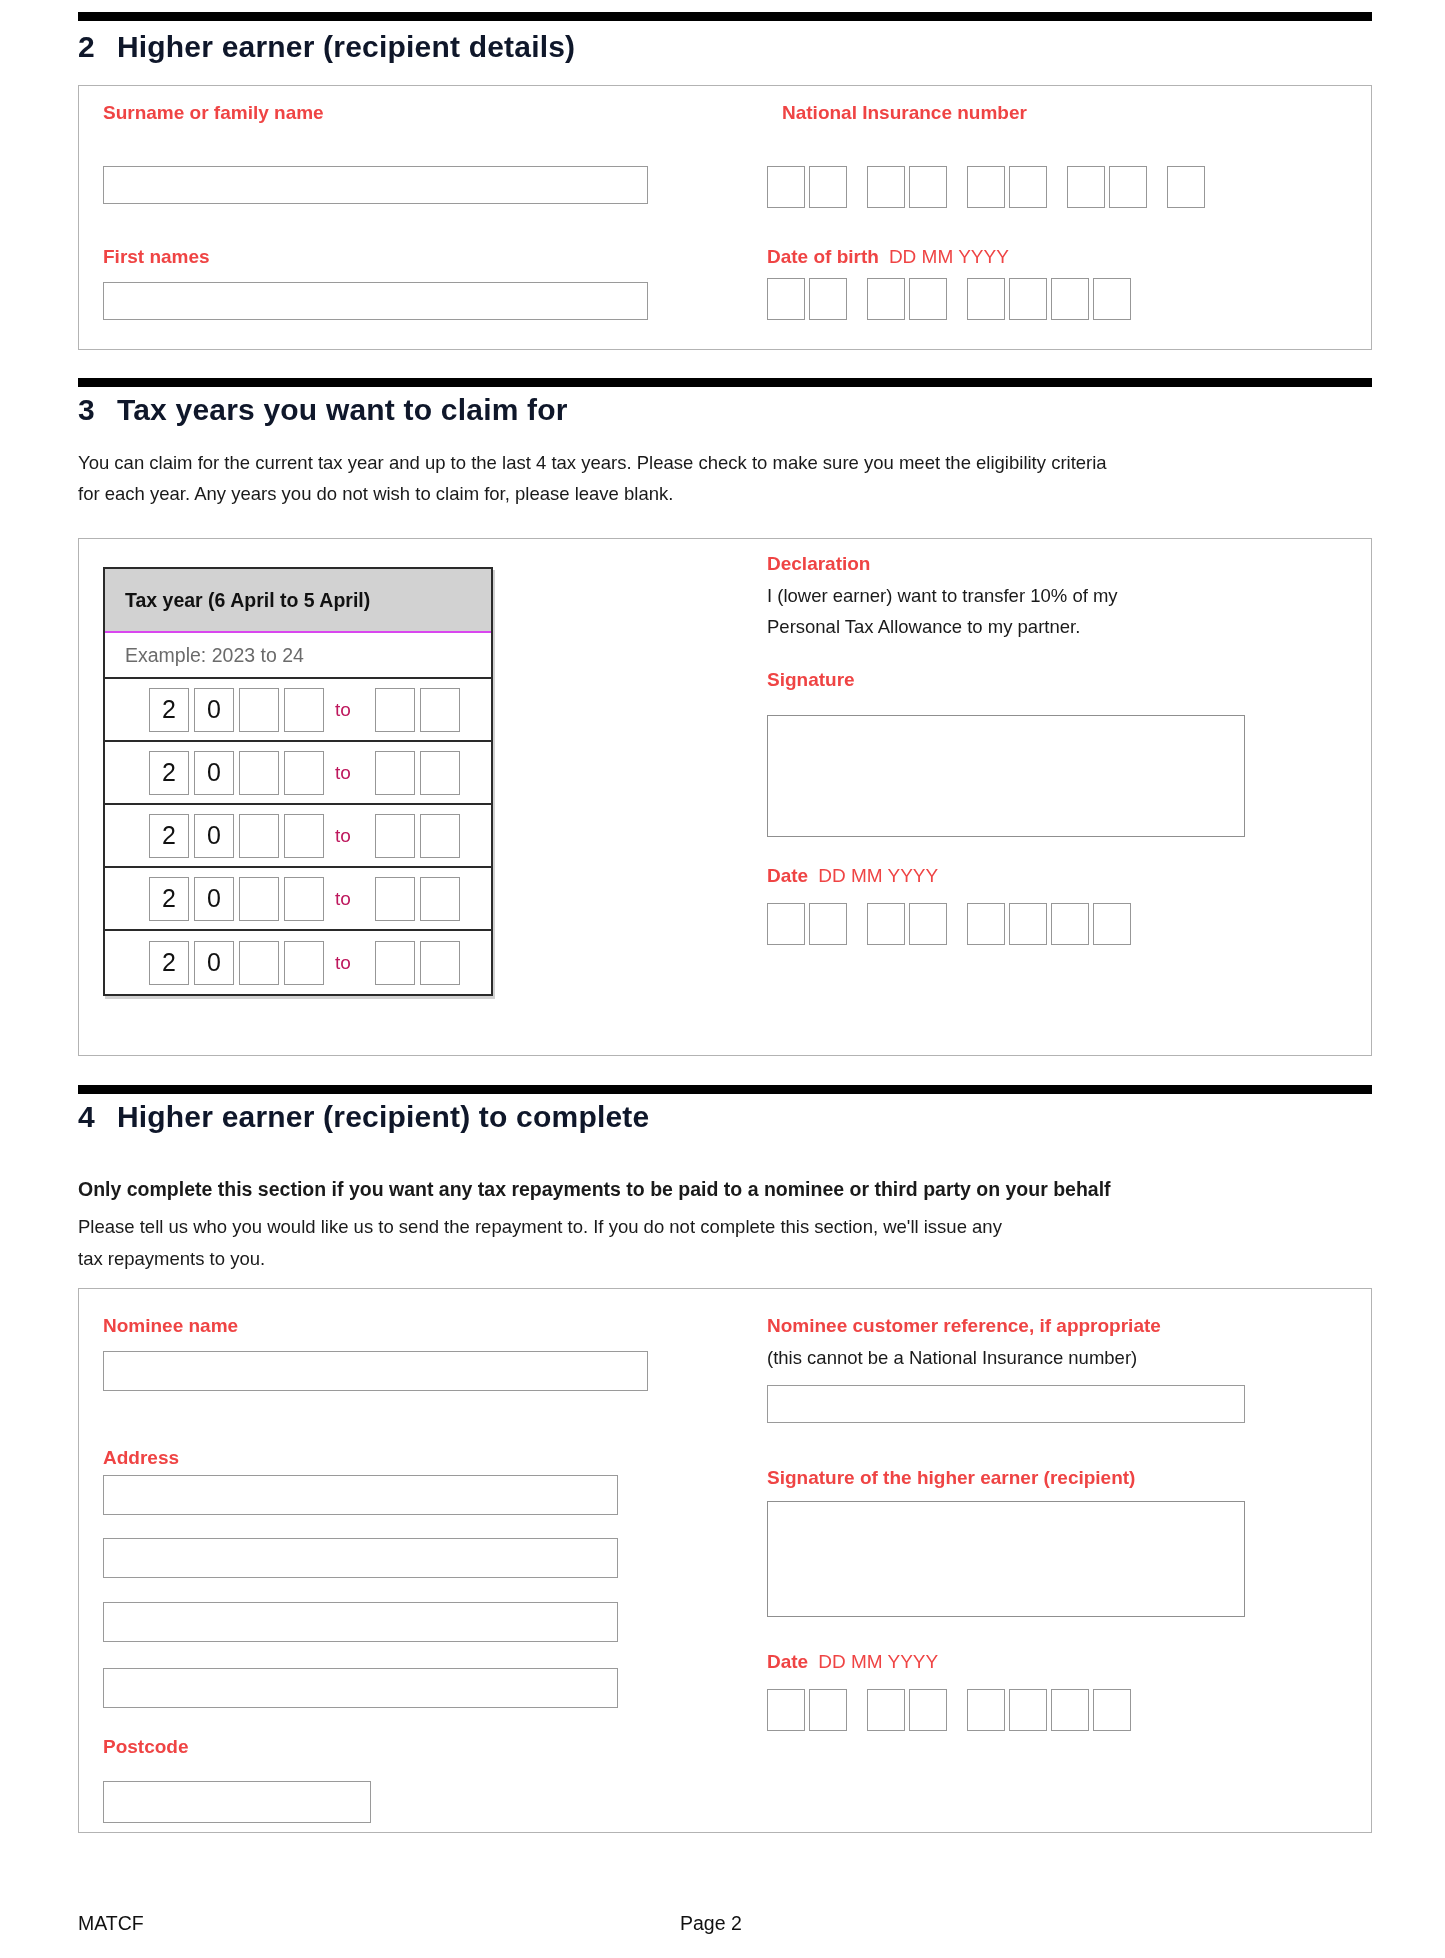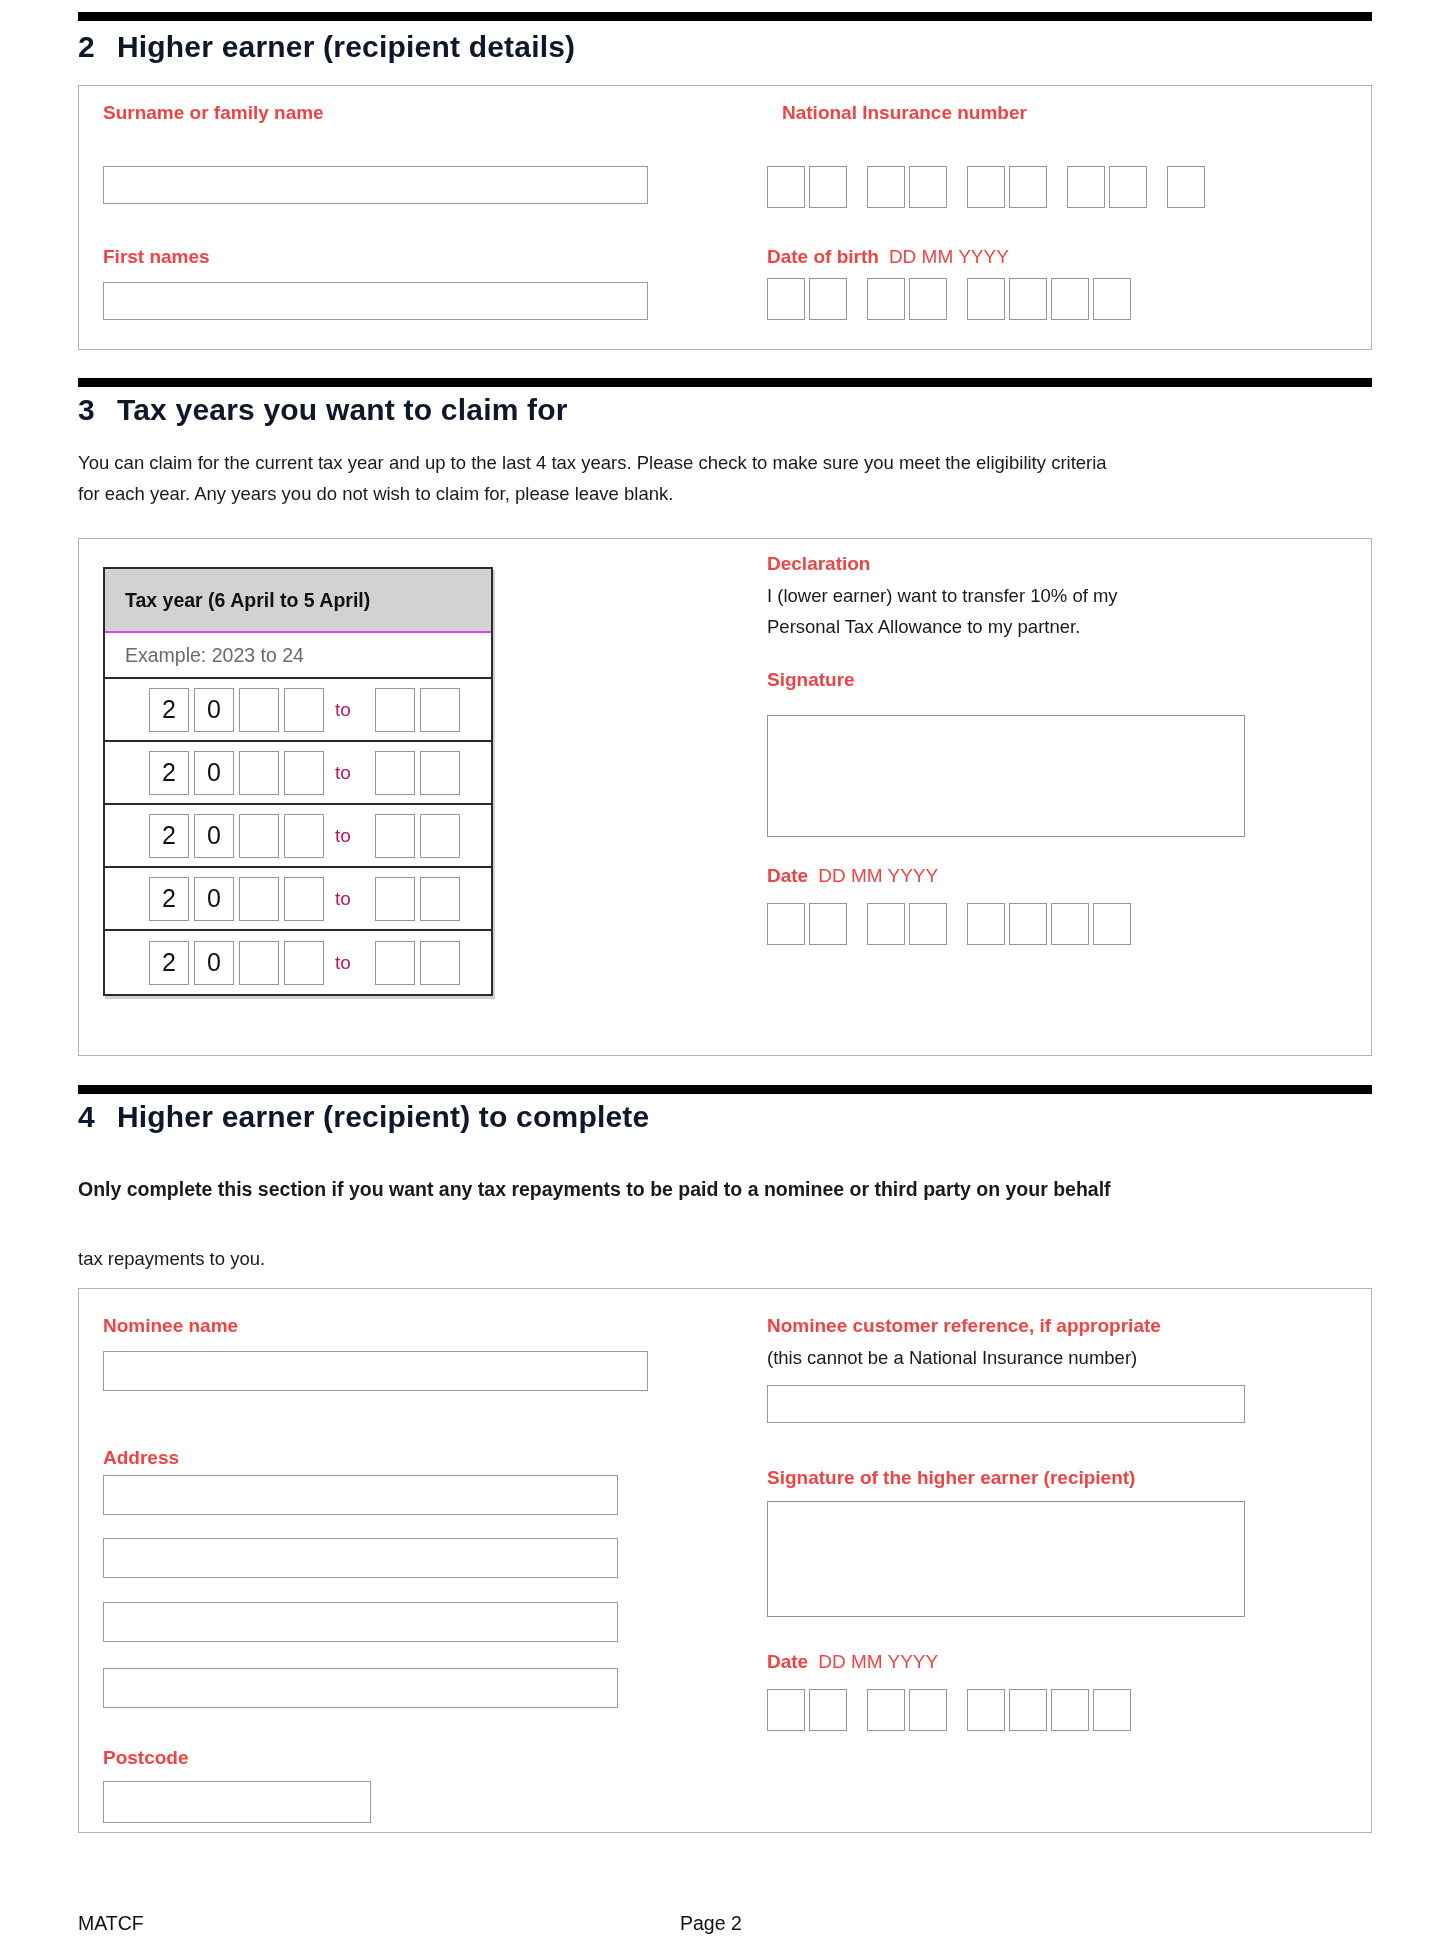--- a/index.html
+++ b/index.html
@@ -187,33 +187,34 @@
         <span class="cbox"></span>
       </span>
     </div>
   </div>
 
   <div class="bar" style="top:1085px;"></div>
   <div class="sec-title" style="top:1100px;">
     <span class="num">4</span><span>Higher earner (recipient) to complete</span>
   </div>
   <div class="body-text bold" style="top:1178px;">Only complete this section if you want any tax repayments to be paid to a nominee or third party on your behalf</div>
+  <div class="body-text" style="top:1216px;">Please tell us who you would like us to send the repayment to. If you do not complete this section, we'll issue any</div>
   <div class="body-text" style="top:1248px;">tax repayments to you.</div>
 
   <div class="panel" style="top:1288px; height:545px;">
     <div class="lbl" style="left:24px; top:26px;">Nominee name</div>
     <input type="text" class="tfield" style="left: 24px; top: 62px; width: 545px; height: 40px;">
 
     <div class="lbl" style="left:24px; top:158px;">Address</div>
     <input type="text" class="tfield" style="left: 24px; top: 186px; width: 515px; height: 40px;">
     <input type="text" class="tfield" style="left: 24px; top: 249px; width: 515px; height: 40px;">
     <input type="text" class="tfield" style="left: 24px; top: 313px; width: 515px; height: 40px;">
     <input type="text" class="tfield" style="left: 24px; top: 379px; width: 515px; height: 40px;">
 
-    <div class="lbl" style="left:24px; top:458px;">Postcode</div>
+    <div class="lbl" style="left:24px; top:447px;">Postcode</div>
     <input type="text" class="tfield" style="left: 24px; top: 492px; width: 268px; height: 42px;">
 
     <div class="lbl" style="left:688px; top:26px;">Nominee customer reference, if appropriate</div>
     <div class="sub-note" style="left:688px; top:58px;">(this cannot be a National Insurance number)</div>
     <input type="text" class="tfield" style="left: 688px; top: 96px; width: 478px; height: 38px;">
 
     <div class="lbl" style="left:688px; top:178px;">Signature of the higher earner (recipient)</div>
     <div class="sigbox" style="left:688px; top:212px; width:478px; height:116px;"></div>
 
     <div class="lbl" style="left:688px; top:362px;">

